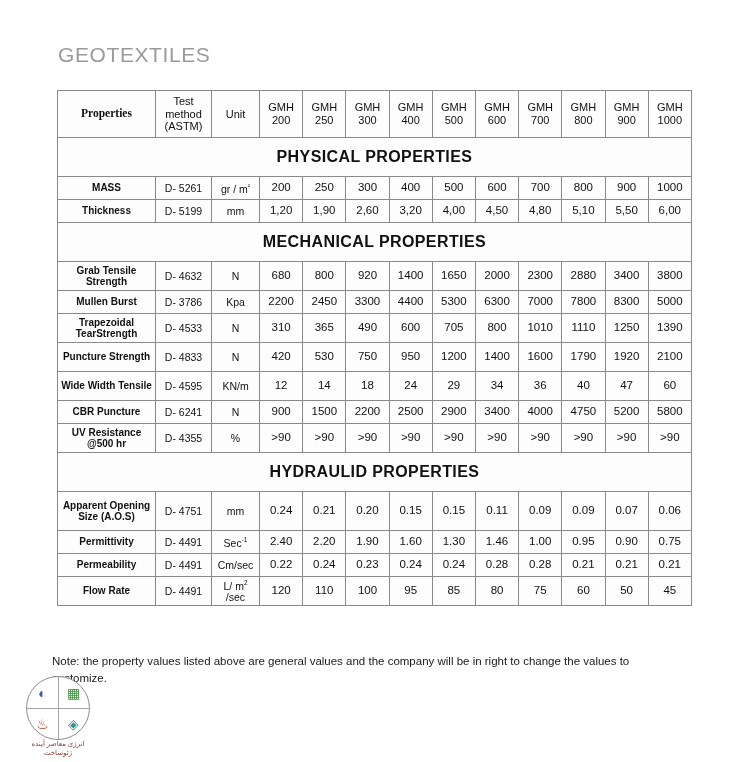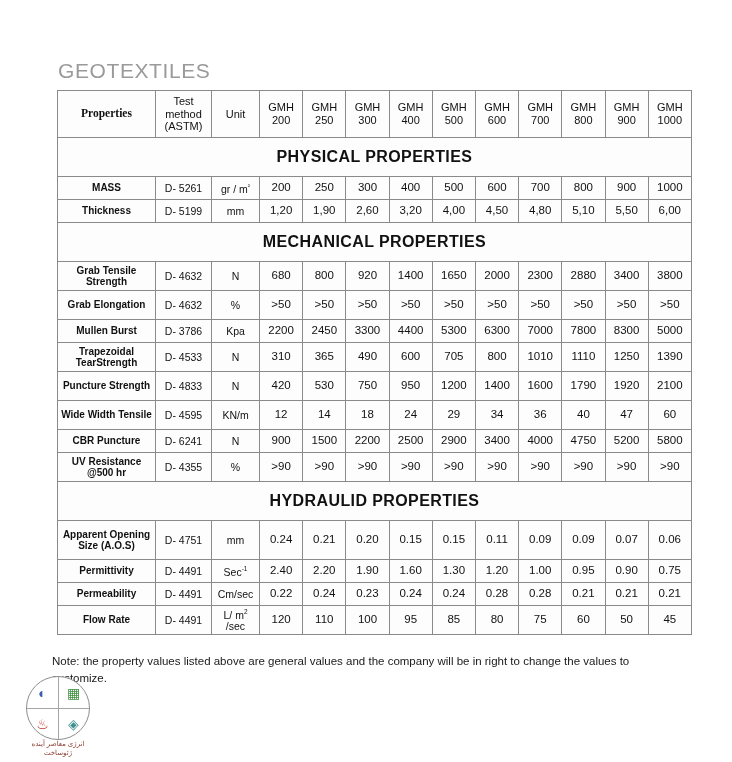--- a/index.html
+++ b/index.html
@@ -10,21 +10,21 @@
   body {
     width: 732px;
     height: 762px;
     font-family: "Liberation Sans", sans-serif;
     position: relative;
     overflow: hidden;
   }
   #page-title {
     position: absolute;
     left: 58px;
-    top: 59px;
+    top: 43px;
     font-size: 21px;
     letter-spacing: 0.6px;
     color: #9a9a9a;
     font-weight: 400;
   }
   #spec-table-wrap {
     position: absolute;
     left: 57px;
     top: 90px;
     width: 634px;
@@ -266,35 +266,20 @@
           <td>680</td>
           <td>800</td>
           <td>920</td>
           <td>1400</td>
           <td>1650</td>
           <td>2000</td>
           <td>2300</td>
           <td>2880</td>
           <td>3400</td>
           <td>3800</td>
-        </tr>
-        <tr class="data h2">
-          <td class="prop">Grab Elongation</td>
-          <td class="test">D- 4632</td>
-          <td class="unit"><span>%</span></td>
-          <td>&gt;50</td>
-          <td>&gt;50</td>
-          <td>&gt;50</td>
-          <td>&gt;50</td>
-          <td>&gt;50</td>
-          <td>&gt;50</td>
-          <td>&gt;50</td>
-          <td>&gt;50</td>
-          <td>&gt;50</td>
-          <td>&gt;50</td>
         </tr>
         <tr class="data h1">
           <td class="prop">Mullen Burst</td>
           <td class="test">D- 3786</td>
           <td class="unit"><span>Kpa</span></td>
           <td>2200</td>
           <td>2450</td>
           <td>3300</td>
           <td>4400</td>
           <td>5300</td>
@@ -399,21 +384,21 @@
         </tr>
         <tr class="data h1">
           <td class="prop">Permittivity</td>
           <td class="test">D- 4491</td>
           <td class="unit"><span>Sec</span><sup>-1</sup></td>
           <td>2.40</td>
           <td>2.20</td>
           <td>1.90</td>
           <td>1.60</td>
           <td>1.30</td>
-          <td>1.20</td>
+          <td>1.46</td>
           <td>1.00</td>
           <td>0.95</td>
           <td>0.90</td>
           <td>0.75</td>
         </tr>
         <tr class="data h1">
           <td class="prop">Permeability</td>
           <td class="test">D- 4491</td>
           <td class="unit"><span>Cm/sec</span></td>
           <td>0.22</td>

